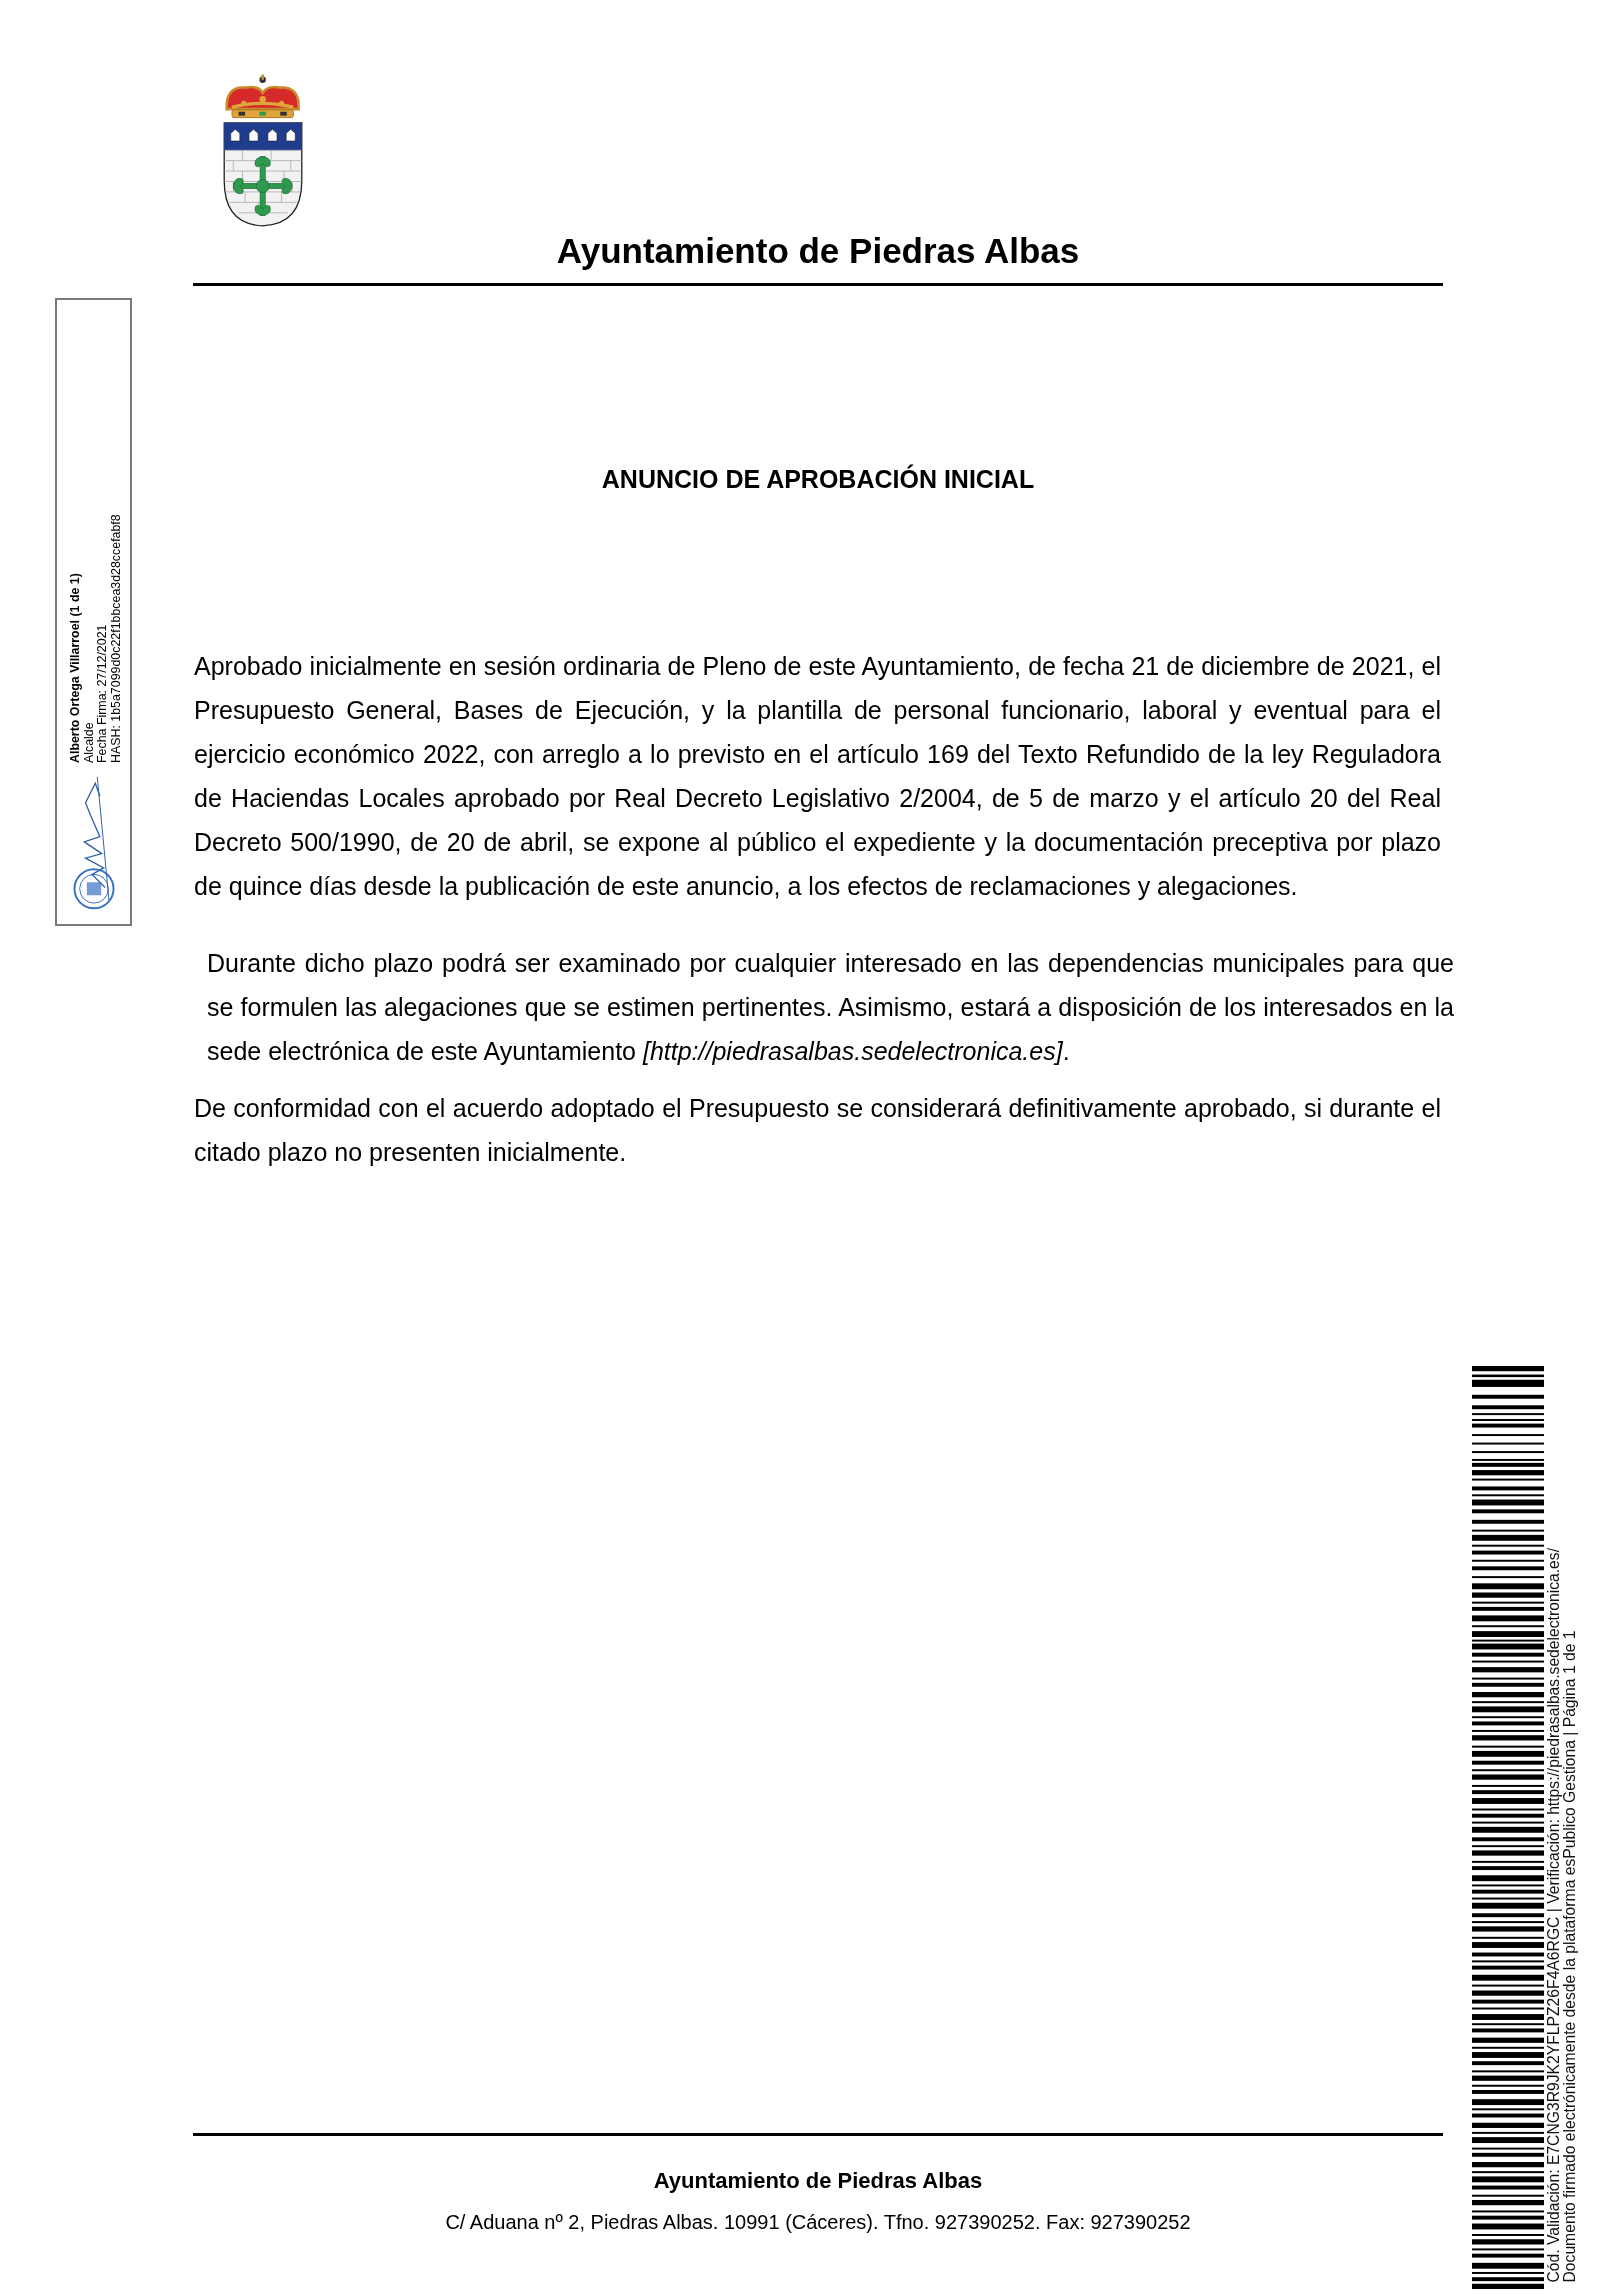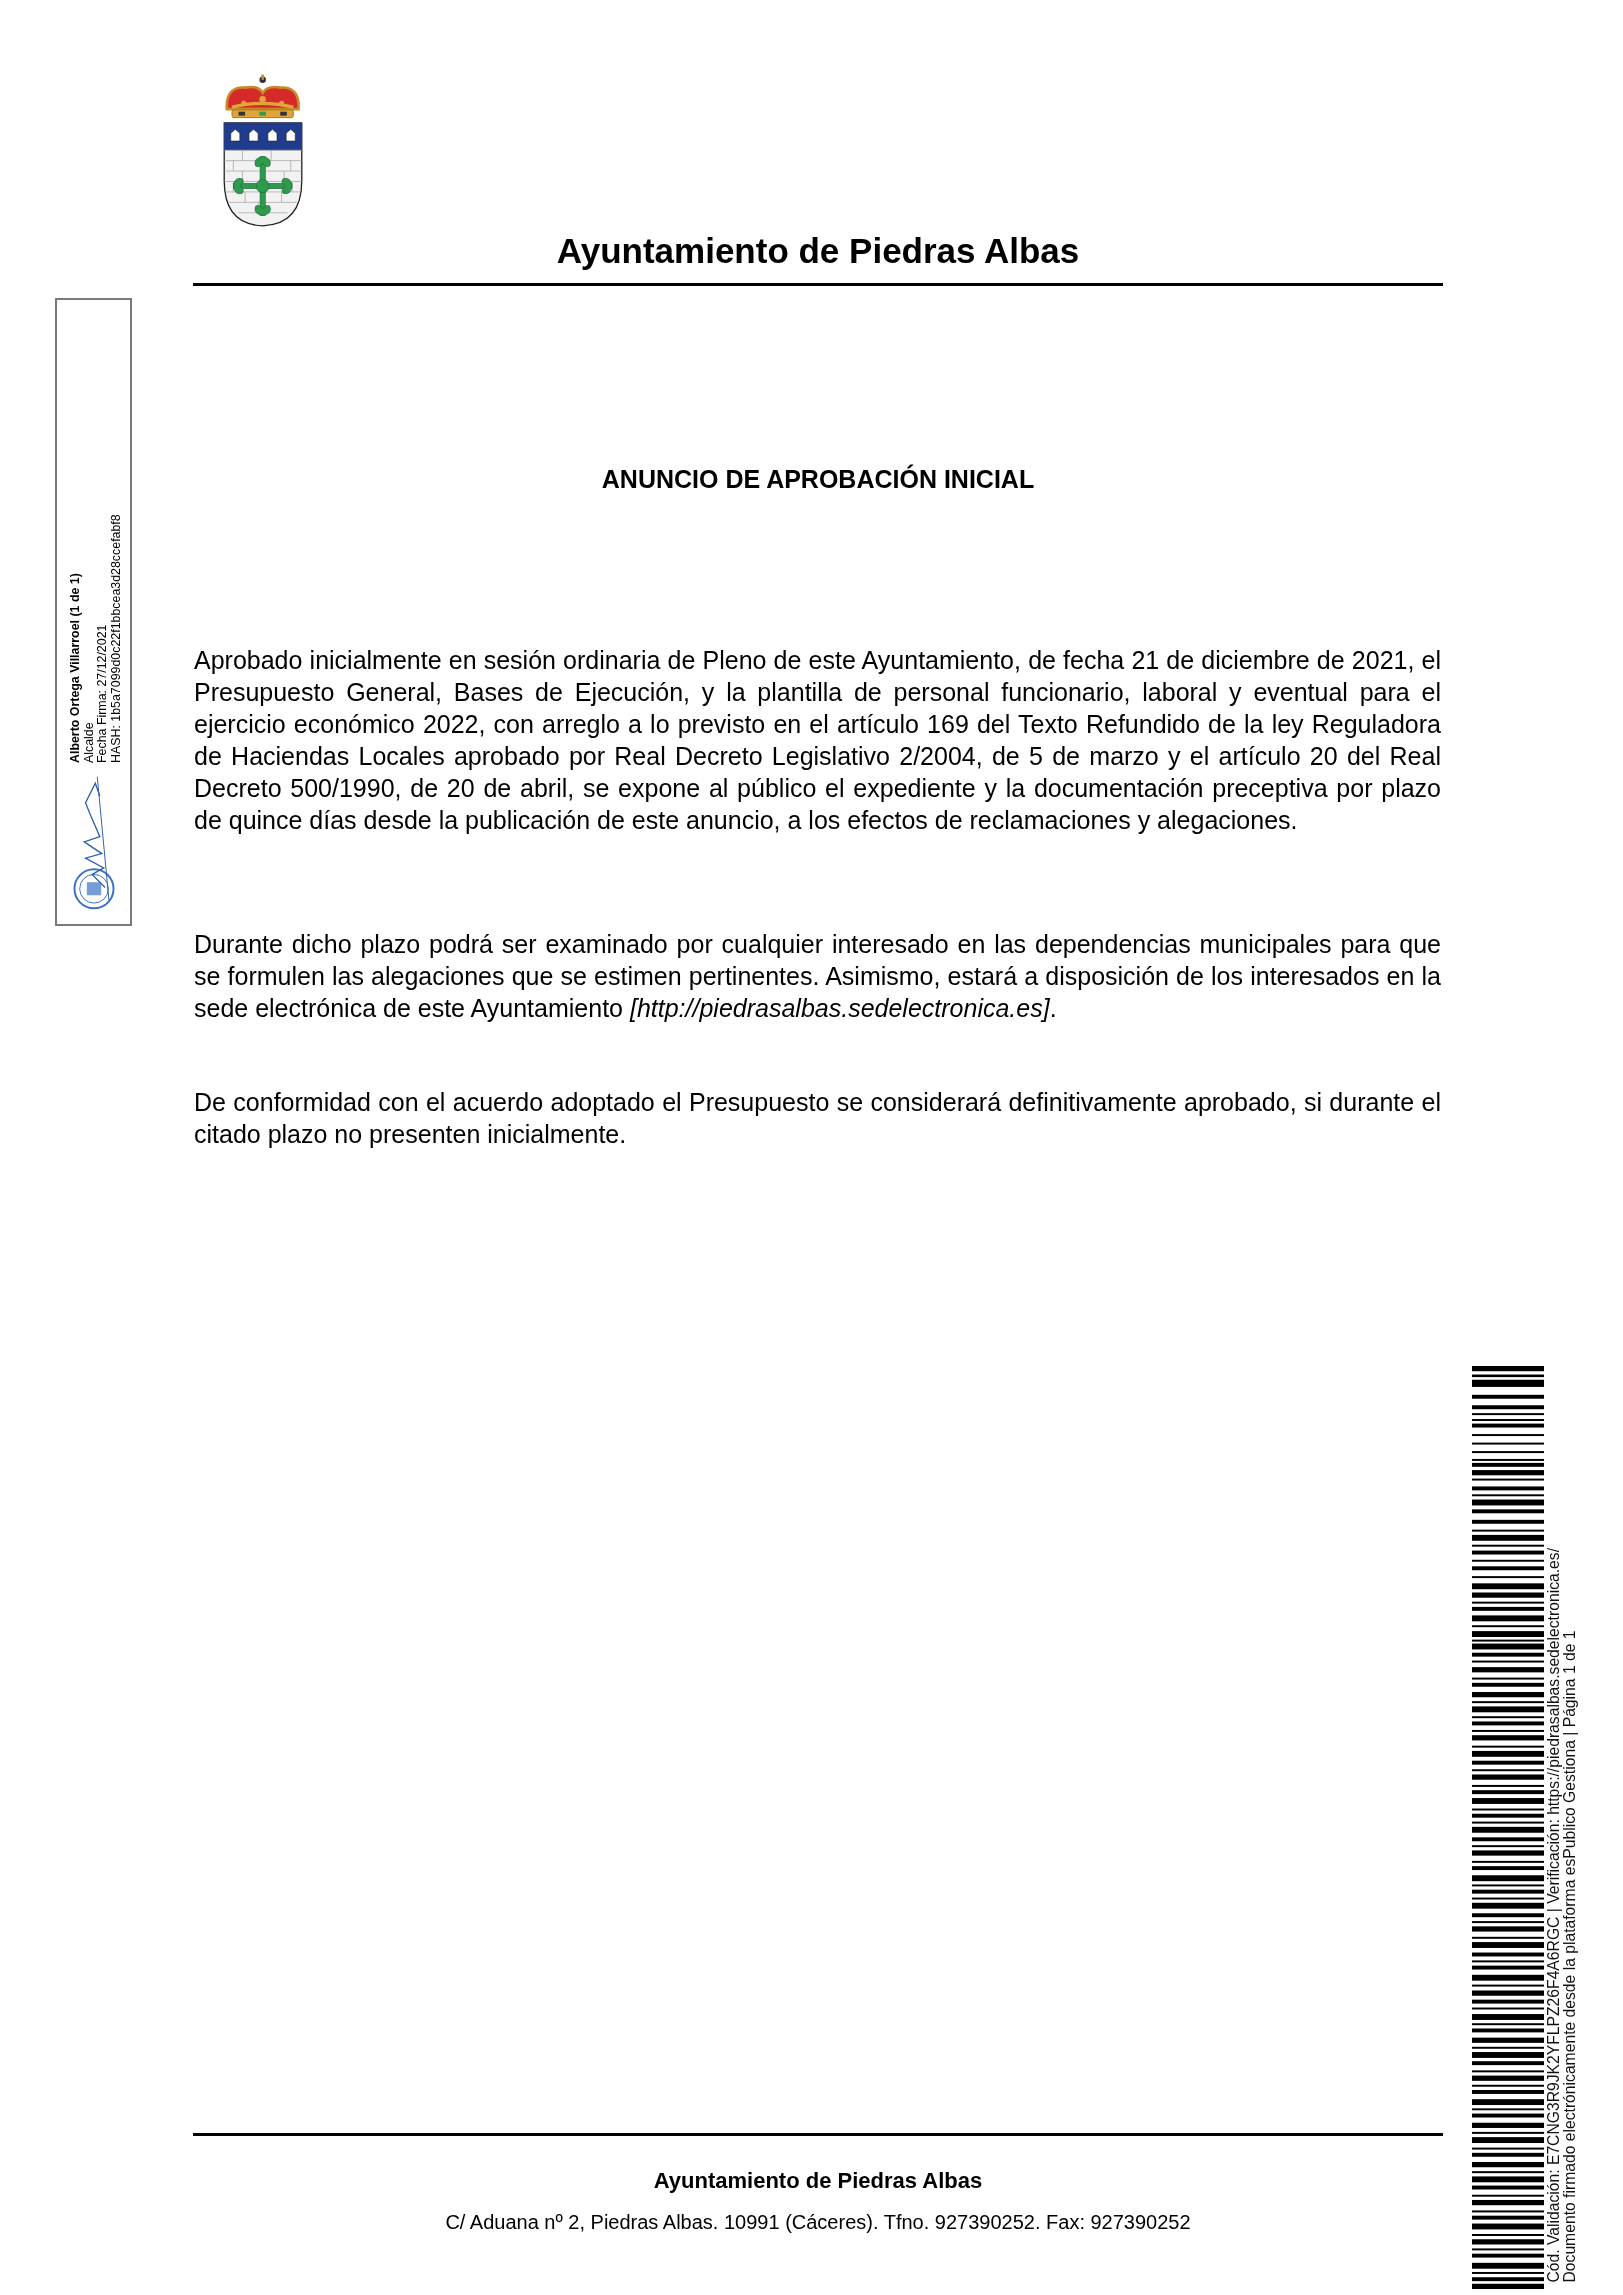--- a/index.html
+++ b/index.html
@@ -5,21 +5,21 @@
     html, body { margin: 0; padding: 0; background: #ffffff; }
     body { width: 1623px; height: 2295px; position: relative; overflow: hidden; font-family: "Liberation Sans", sans-serif; color: #000; }
 
     .logo { position: absolute; left: 219px; top: 73px; width: 88px; height: 157px; }
 
     .header-title { position: absolute; left: 193px; width: 1250px; top: 225px; text-align: center; font-size: 35px; font-weight: bold; line-height: 52px; }
     .header-rule { position: absolute; left: 193px; width: 1250px; top: 283px; height: 3.3px; background: #000; }
 
     .doc-title { position: absolute; left: 193px; width: 1250px; top: 462px; text-align: center; font-size: 25px; font-weight: bold; line-height: 34px; }
 
-    .para { position: absolute; left: 194px; width: 1247px; font-size: 25px; line-height: 32px; text-align: justify; text-align-last: left; }
+    .para { position: absolute; left: 194px; width: 1247px; font-size: 25px; line-height: 44px; text-align: justify; text-align-last: left; }
     .para1 { top: 644px; }
     .para2 { top: 928px; }
     .para3 { top: 1086px; }
     .para .url { font-style: italic; }
 
     .footer-rule { position: absolute; left: 193px; width: 1250px; top: 2133px; height: 3.3px; background: #000; }
     .footer-name { position: absolute; left: 193px; width: 1250px; top: 2167px; text-align: center; font-size: 22px; font-weight: bold; line-height: 27.5px; }
     .footer-address { position: absolute; left: 193px; width: 1250px; top: 2193px; text-align: center; font-size: 20px; line-height: 27.5px; margin-top: 16px; }
 
     
@@ -93,21 +93,21 @@
   </g>
 </svg>
 
 <div class="header-title">Ayuntamiento de Piedras Albas</div>
 <div class="header-rule"></div>
 
 <div class="doc-title">ANUNCIO DE APROBACIÓN INICIAL</div>
 
 <p class="para para1" style="margin:0">Aprobado inicialmente en sesión ordinaria de Pleno de este Ayuntamiento, de fecha 21 de diciembre de 2021, el Presupuesto General, Bases de Ejecución, y la plantilla de personal funcionario, laboral y eventual para el ejercicio económico 2022, con arreglo a lo previsto en el artículo 169 del Texto Refundido de la ley Reguladora de Haciendas Locales aprobado por Real Decreto Legislativo 2/2004, de 5 de marzo y el artículo 20 del Real Decreto 500/1990, de 20 de abril, se expone al público el expediente y la documentación preceptiva por plazo de quince días desde la publicación de este anuncio, a los efectos de reclamaciones y alegaciones.</p>
 
-<p class="para para2" style="margin:0"><span>Durante dicho plazo podrá ser examinado por cualquier interesado en las dependencias municipales para que se formulen las alegaciones que se estimen pertinentes. Asimismo, estará a disposición de los interesados en la sede electrónica de este Ayuntamiento</span> <span class="url">[http://piedrasalbas.sedelectronica.es]</span><span>.</span></p>
+<p class="para para2" style="margin:13px"><span>Durante dicho plazo podrá ser examinado por cualquier interesado en las dependencias municipales para que se formulen las alegaciones que se estimen pertinentes. Asimismo, estará a disposición de los interesados en la sede electrónica de este Ayuntamiento</span> <span class="url">[http://piedrasalbas.sedelectronica.es]</span><span>.</span></p>
 
 <p class="para para3" style="margin:0">De conformidad con el acuerdo adoptado el Presupuesto se considerará definitivamente aprobado, si durante el citado plazo no presenten inicialmente.</p>
 
 <div class="sig-box">
   <div class="sig-rot">
     <svg class="sig-stamp" viewBox="0 0 215 86" xmlns="http://www.w3.org/2000/svg">
       <circle cx="38" cy="43" r="30" fill="none" stroke="#3a72c4" stroke-width="3"></circle>
       <circle cx="38" cy="43" r="22" fill="none" stroke="#3a72c4" stroke-width="1.5"></circle>
       <rect x="28" y="32" width="20" height="22" fill="#3a72c4" opacity="0.7"></rect>
       <path d="M40 60 L60 40 L70 58 L85 30 L92 55 L110 28 L118 52 L150 38 L170 30 L200 45 L180 52" fill="none" stroke="#2f5fa8" stroke-width="2"></path>

